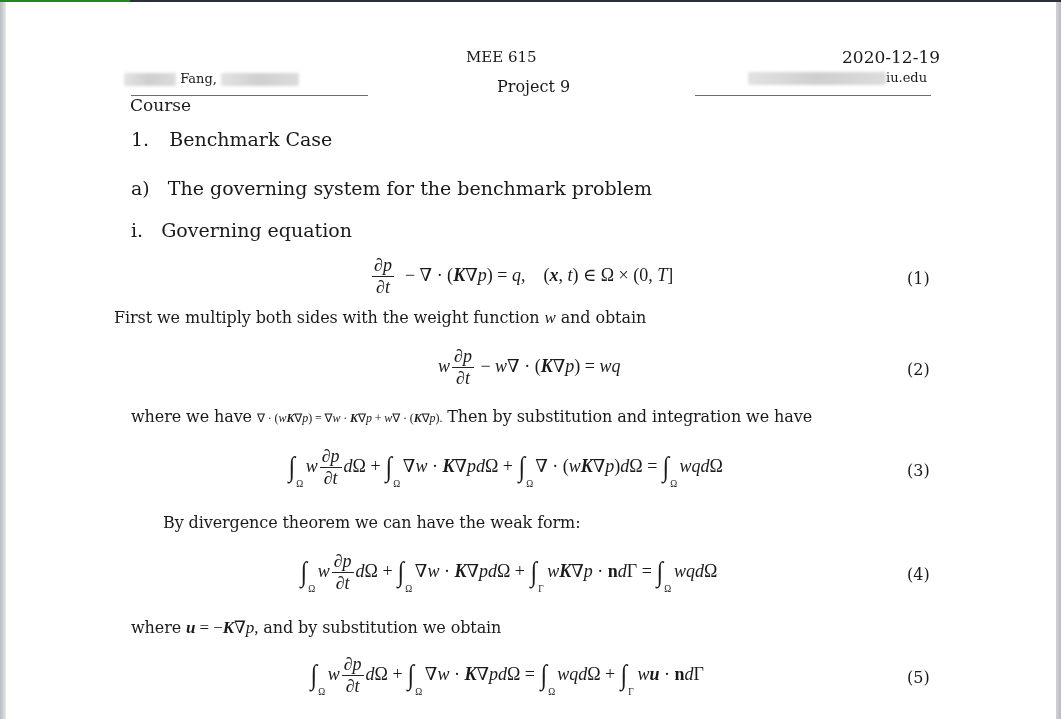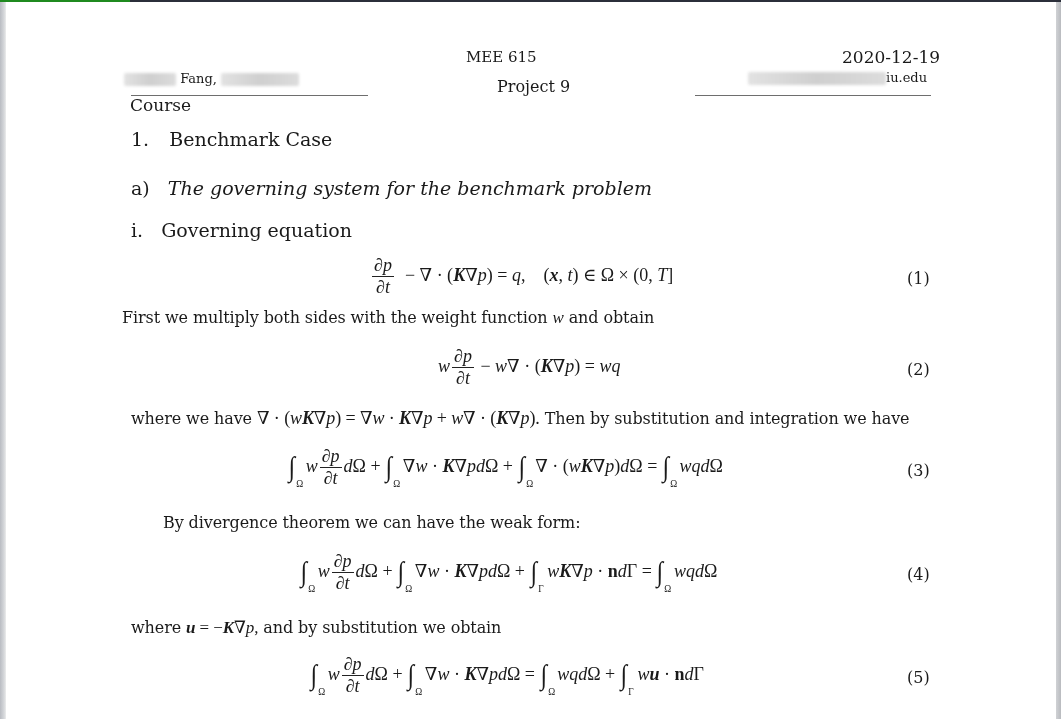--- a/index.html
+++ b/index.html
@@ -62,49 +62,49 @@
     <span class="blur" style="width:138px;"></span><span>iu.edu</span>
   </div>
   <div class="rule" style="left:689px;top:93px;width:236px;"></div>
 
   <div class="abs h1" style="left:125px;top:126px;">
     <span>1.</span>
     <span style="margin-left:14px;">Benchmark Case</span>
   </div>
   <div class="abs h1" style="left:125px;top:175px;">
     <span>a)</span>
-    <span style="margin-left:12px;font-style:italic;">The governing system for the benchmark problem</span>
+    <span style="margin-left:12px;">The governing system for the benchmark problem</span>
   </div>
   <div class="abs h1" style="left:125px;top:217px;text-align:right;">
     <span>i.</span>
     <span style="margin-left:12px;">Governing equation</span>
   </div>
 
   <div class="abs math" style="left:364px;top:254px;">
     <span class="frac">
         <span class="num"><span>∂</span>p</span>
         <span class="den"><span>∂</span>t</span>
       </span>
     <span class="up">&nbsp;− ∇ · (</span><span class="bf">K</span><span class="up">∇</span>p<span class="up">) = </span>q<span class="up">, &nbsp;&nbsp;&nbsp;(</span><span class="bf">x</span><span class="up">, </span>t<span class="up">) ∈ Ω × (0, </span>T<span class="up">]</span>
   </div>
   <div class="abs eqno" style="left:901px;top:267px;">(1)</div>
 
-  <div class="abs body-text" style="left:116px;top:306px;">First we multiply both sides with the weight function <span class="math" style="font-size:17px;">w</span> and obtain</div>
+  <div class="abs body-text" style="left:108px;top:306px;">First we multiply both sides with the weight function <span class="math" style="font-size:17px;">w</span> and obtain</div>
 
   <div class="abs math" style="left:432px;top:345px;text-align:center;">
     w<span class="frac">
         <span class="num">∂p</span>
         <span class="den">∂t</span>
       </span><span class="up">&nbsp;− </span>w<span class="up">∇ · (</span><span class="bf">K</span><span class="up">∇</span>p<span class="up">) = </span>wq
   </div>
   <div class="abs eqno" style="left:901px;top:358px;">(2)</div>
 
   <div class="abs body-text" style="left:125px;top:405px;">
     <span>where we have</span>
-    <span class="math" style="font-size:18px;"><span class="up">∇ · (</span>w<span class="bf">K</span><span class="up">∇</span>p<span class="up">) = ∇</span>w<span class="up"> · </span><span class="bf">K</span><span class="up">∇</span>p<span class="up"> + </span>w<span class="up">∇ · (</span><span class="bf">K</span><span class="up">∇</span>p<span class="up">).</span></span>
+    <span class="math" style="font-size:12px;font-family:Liberation Serif, serif;"><span class="up">∇ · (</span>w<span class="bf">K</span><span class="up">∇</span>p<span class="up">) = ∇</span>w<span class="up"> · </span><span class="bf">K</span><span class="up">∇</span>p<span class="up"> + </span>w<span class="up">∇ · (</span><span class="bf">K</span><span class="up">∇</span>p<span class="up">).</span></span>
     <span>Then by substitution and integration we have</span>
   </div>
 
   <div class="abs math" style="left:282px;top:445px;">
     <span class="int">∫<sub>Ω</sub></span>w<span class="frac">
         <span class="num">∂p</span>
         <span class="den">∂t</span>
       </span>d<span class="up">Ω + </span><span class="int">∫<sub>Ω</sub></span><span class="up">∇</span>w<span class="up"> · </span><span class="bf">K</span><span class="up">∇</span>pd<span class="up">Ω + </span><span class="int">∫<sub>Ω</sub></span><span class="up">∇ · (</span>w<span class="bf">K</span><span class="up">∇</span>p<span class="up">)</span>d<span class="up">Ω = </span><span class="int">∫<sub>Ω</sub></span>wqd<span class="up">Ω</span>
   </div>
   <div class="abs eqno" style="left:901px;top:459px;">(3)</div>

